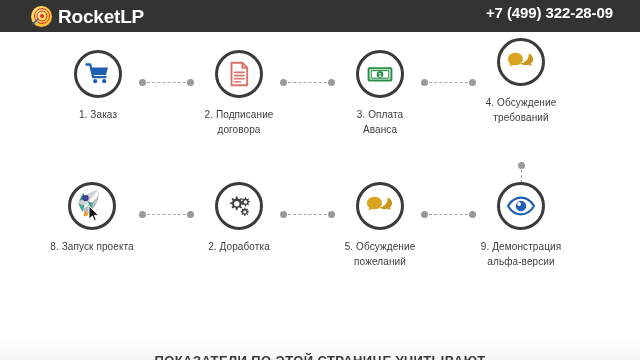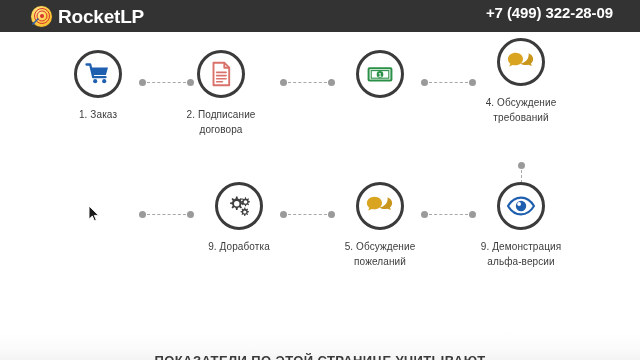--- a/index.html
+++ b/index.html
@@ -251,21 +251,21 @@
       </div>
       <div class="step-label">1. Заказ</div>
     </div>
 
     <div class="conn-h" style="left:139px; top:46px; width:55px;">
       <span class="dot"></span>
         <span class="dash"></span>
         <span class="dot"></span>
     </div>
 
-    <div class="step" style="left:159px; top:18px;">
+    <div class="step" style="left:177px; top:18px;">
       <div class="step-circle">
         <svg width="28" height="28" viewBox="0 0 28 28">
           <path d="M6.5 2.8 H17.5 L22.2 7.6 V25.2 H6.5 Z" fill="none" stroke="#d9716b" stroke-width="1.9" stroke-linejoin="round"></path>
           <path d="M17.3 2.8 V7.8 H22.2" fill="none" stroke="#d9716b" stroke-width="1.9" stroke-linejoin="round"></path>
           <g stroke="#d9716b" stroke-width="1.6" stroke-linecap="round">
             <line x1="9.6" y1="12.4" x2="19.1" y2="12.4"></line>
             <line x1="9.6" y1="15.6" x2="19.1" y2="15.6"></line>
             <line x1="9.6" y1="18.8" x2="19.1" y2="18.8"></line>
             <line x1="9.6" y1="21.8" x2="15.4" y2="21.8"></line>
           </g>
@@ -283,20 +283,22 @@
 
     <div class="step" style="left:318px; top:18px;">
       <div class="step-circle">
         <svg width="28" height="28" viewBox="0 0 28 28">
           <rect x="2.6" y="8.2" width="22.8" height="12.4" rx="0.8" fill="none" stroke="#2a9047" stroke-width="2"></rect>
           <rect x="5.2" y="10.6" width="17.6" height="7.6" fill="none" stroke="#2a9047" stroke-width="1.1"></rect>
           <circle cx="14" cy="14.4" r="3.3" fill="#2a9047"></circle>
           <text x="14" y="17.0" font-size="6.2" font-family="'Liberation Sans',sans-serif" font-weight="bold" fill="#ffffff" text-anchor="middle">1</text>
         </svg>
       </div>
+      <div class="step-label">3. Оплата
+Аванса</div>
     </div>
 
     <div class="conn-h" style="left:421px; top:46px; width:55px;">
       <span class="dot"></span>
         <span class="dash"></span>
         <span class="dot"></span>
     </div>
 
     <div class="step" style="left:459px; top:6px;text-align:center;">
       <div class="step-circle">
@@ -308,41 +310,57 @@
       <div class="step-label">4. Обсуждение
 требований</div>
     </div>
 
     <div class="conn-v" style="left:517px; top:130px; height:44px;">
       <span class="dot"></span>
         <span class="dash"></span>
         <span class="dot"></span>
     </div>
 
+    <div class="step" style="left:30px; top:150px;">
+      <div class="step-circle">
+        <svg width="40" height="40" viewBox="0 0 40 40" style="margin-left:-2px;margin-top:-3px;">
+          <path d="M26.5 5.5 c2.2 4.4 1.1 10.8 -3.0 15.9 l-6.6 8.0 l-5.0 -5.0 l8.0 -6.6 c5.1 -4.1 8.3 -5.0 6.6 -12.3 Z" fill="#b9bcc0"></path>
+          <path d="M27.2 5.0 c-5.6 0.7 -11.5 3.8 -16.2 8.6 l-4.4 4.5 l4.9 4.9 l4.5 -4.4 c4.8 -4.7 8.0 -10.6 11.2 -13.6 Z" fill="#cfd2d6"></path>
+          <path d="M12.3 7.4 l2.3 6.6 l-6.8 2.1 Z" fill="#3f9d8e"></path>
+          <path d="M7.0 18.2 l6.6 2.3 l-2.1 6.8 Z" fill="#4aa79a"></path>
+          <path d="M16.2 16.0 l6.0 2.1 l-2.0 6.2 Z" fill="#4aa79a"></path>
+          <path d="M13.5 25.5 l4.1 4.1 l-5.2 2.0 Z" fill="#e98b2f"></path>
+          <path d="M15.0 28.0 l2.4 2.4 l-3.2 1.2 Z" fill="#f5c33d"></path>
+          <circle cx="14.6" cy="13.0" r="3.1" fill="#3b3187"></circle>
+          <circle cx="14.6" cy="13.0" r="2.1" fill="#4e44a8"></circle>
+        </svg>
+      </div>
+      <div class="step-label">8. Запуск проекта</div>
+    </div>
 
     <div class="conn-h" style="left:139px; top:178px; width:55px;">
       <span class="dot"></span>
         <span class="dash"></span>
         <span class="dot"></span>
     </div>
 
     <div class="step" style="left:177px; top:150px;">
       <div class="step-circle">
         <svg width="28" height="28" viewBox="0 0 28 28">
           <g fill="#3f3f3f">
             <path d="M11.0 4.6 l1.5 0 l0.35 2.0 a5.6 5.6 0 0 1 1.45 0.6 l1.65 -1.2 l1.05 1.05 l-1.2 1.65 a5.6 5.6 0 0 1 0.6 1.45 l2.0 0.35 l0 1.5 l-2.0 0.35 a5.6 5.6 0 0 1 -0.6 1.45 l1.2 1.65 l-1.05 1.05 l-1.65 -1.2 a5.6 5.6 0 0 1 -1.45 0.6 l-0.35 2.0 l-1.5 0 l-0.35 -2.0 a5.6 5.6 0 0 1 -1.45 -0.6 l-1.65 1.2 l-1.05 -1.05 l1.2 -1.65 a5.6 5.6 0 0 1 -0.6 -1.45 l-2.0 -0.35 l0 -1.5 l2.0 -0.35 a5.6 5.6 0 0 1 0.6 -1.45 l-1.2 -1.65 l1.05 -1.05 l1.65 1.2 a5.6 5.6 0 0 1 1.45 -0.6 Z"></path>
             <circle cx="11.75" cy="11.75" r="2.7" fill="#ffffff"></circle>
             <path d="M20.0 5.3 l1.0 0 l0.24 1.35 a3.8 3.8 0 0 1 0.98 0.4 l1.12 -0.8 l0.7 0.7 l-0.8 1.12 a3.8 3.8 0 0 1 0.4 0.98 l1.35 0.24 l0 1.0 l-1.35 0.24 a3.8 3.8 0 0 1 -0.4 0.98 l0.8 1.12 l-0.7 0.7 l-1.12 -0.8 a3.8 3.8 0 0 1 -0.98 0.4 l-0.24 1.35 l-1.0 0 l-0.24 -1.35 a3.8 3.8 0 0 1 -0.98 -0.4 l-1.12 0.8 l-0.7 -0.7 l0.8 -1.12 a3.8 3.8 0 0 1 -0.4 -0.98 l-1.35 -0.24 l0 -1.0 l1.35 -0.24 a3.8 3.8 0 0 1 0.4 -0.98 l-0.8 -1.12 l0.7 -0.7 l1.12 0.8 a3.8 3.8 0 0 1 0.98 -0.4 Z"></path>
             <circle cx="20.5" cy="10.0" r="1.8" fill="#ffffff"></circle>
             <path d="M19.3 15.6 l0.95 0 l0.22 1.25 a3.5 3.5 0 0 1 0.9 0.37 l1.03 -0.74 l0.67 0.67 l-0.74 1.03 a3.5 3.5 0 0 1 0.37 0.9 l1.25 0.22 l0 0.95 l-1.25 0.22 a3.5 3.5 0 0 1 -0.37 0.9 l0.74 1.03 l-0.67 0.67 l-1.03 -0.74 a3.5 3.5 0 0 1 -0.9 0.37 l-0.22 1.25 l-0.95 0 l-0.22 -1.25 a3.5 3.5 0 0 1 -0.9 -0.37 l-1.03 0.74 l-0.67 -0.67 l0.74 -1.03 a3.5 3.5 0 0 1 -0.37 -0.9 l-1.25 -0.22 l0 -0.95 l1.25 -0.22 a3.5 3.5 0 0 1 0.37 -0.9 l-0.74 -1.03 l0.67 -0.67 l1.03 0.74 a3.5 3.5 0 0 1 0.9 -0.37 Z"></path>
             <circle cx="19.78" cy="20.0" r="1.6" fill="#ffffff"></circle>
           </g>
         </svg>
       </div>
-      <div class="step-label">9. Доработка</div>
+      <div class="step-label">2. Доработка</div>
     </div>
 
     <div class="conn-h" style="left:280px; top:178px; width:55px;">
       <span class="dot"></span>
         <span class="dash"></span>
         <span class="dot"></span>
     </div>
 
     <div class="step" style="left:318px; top:150px;">
       <div class="step-circle">

